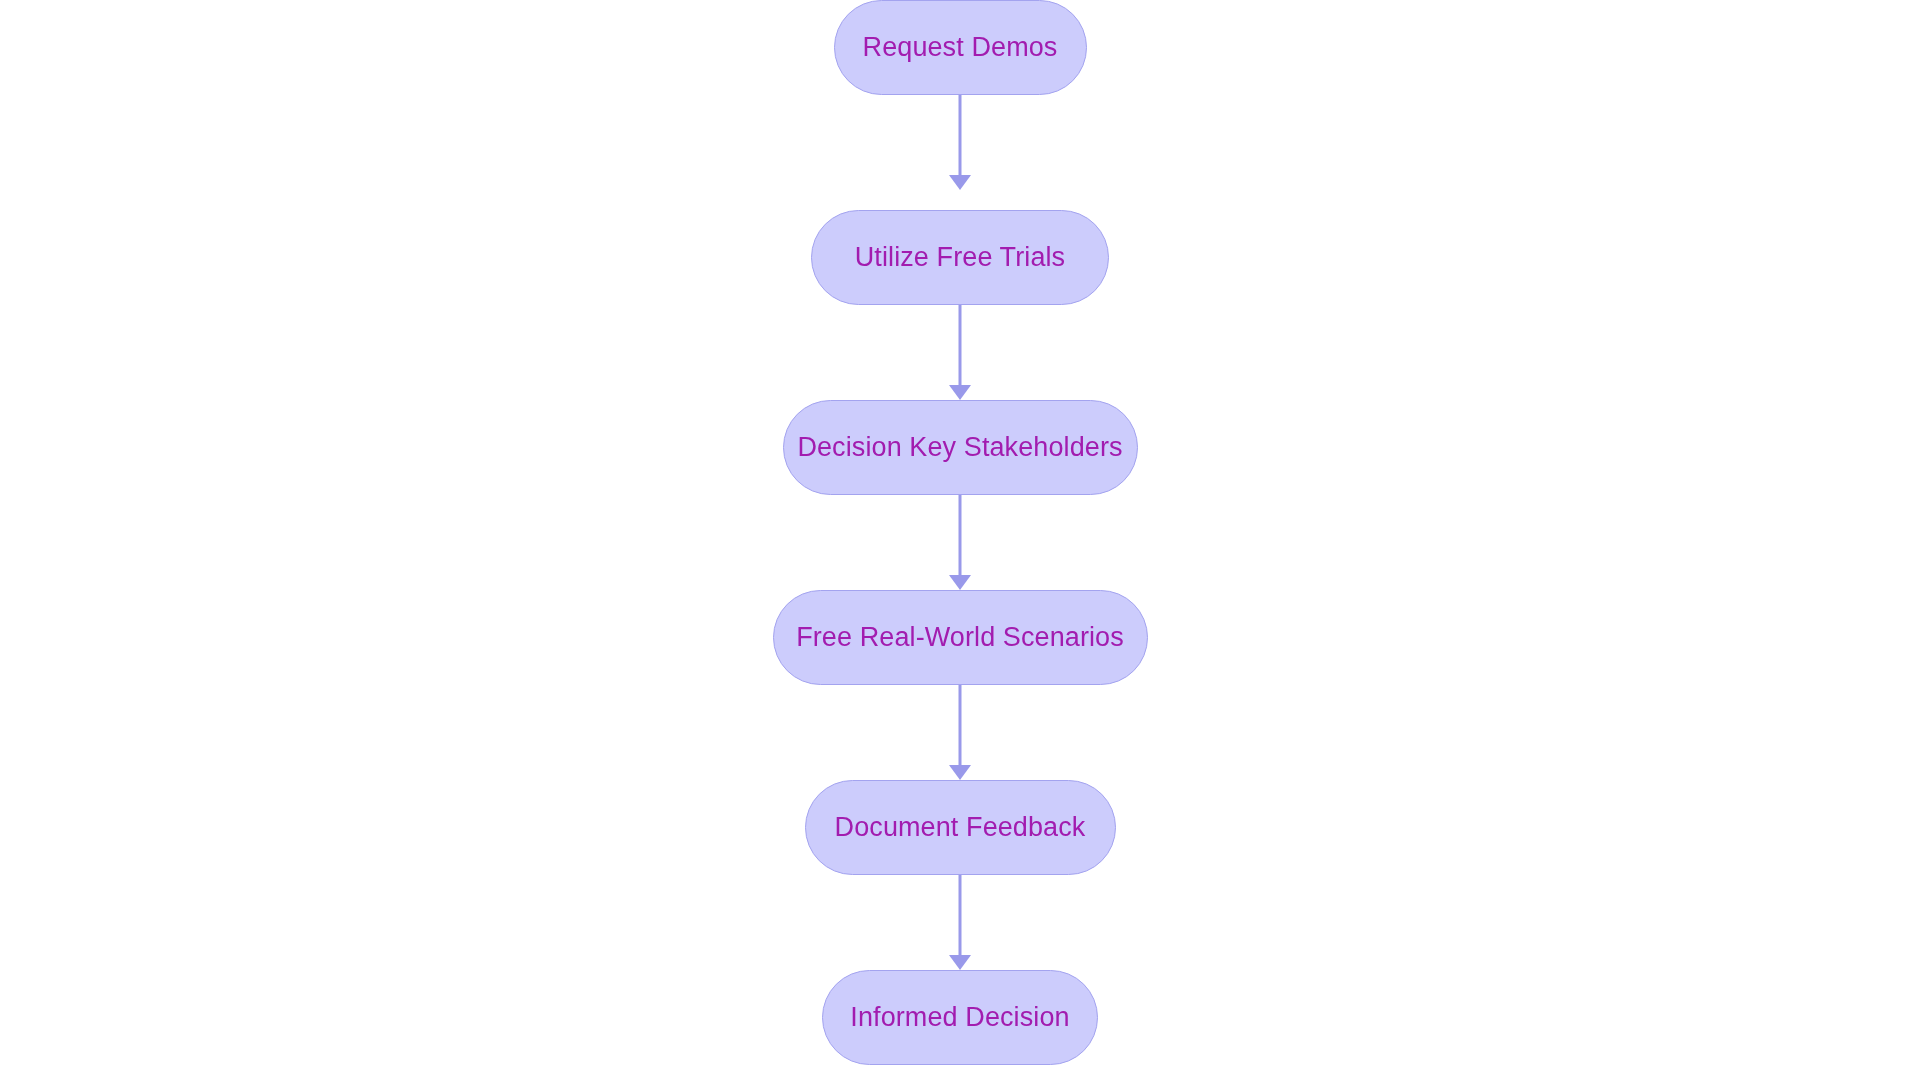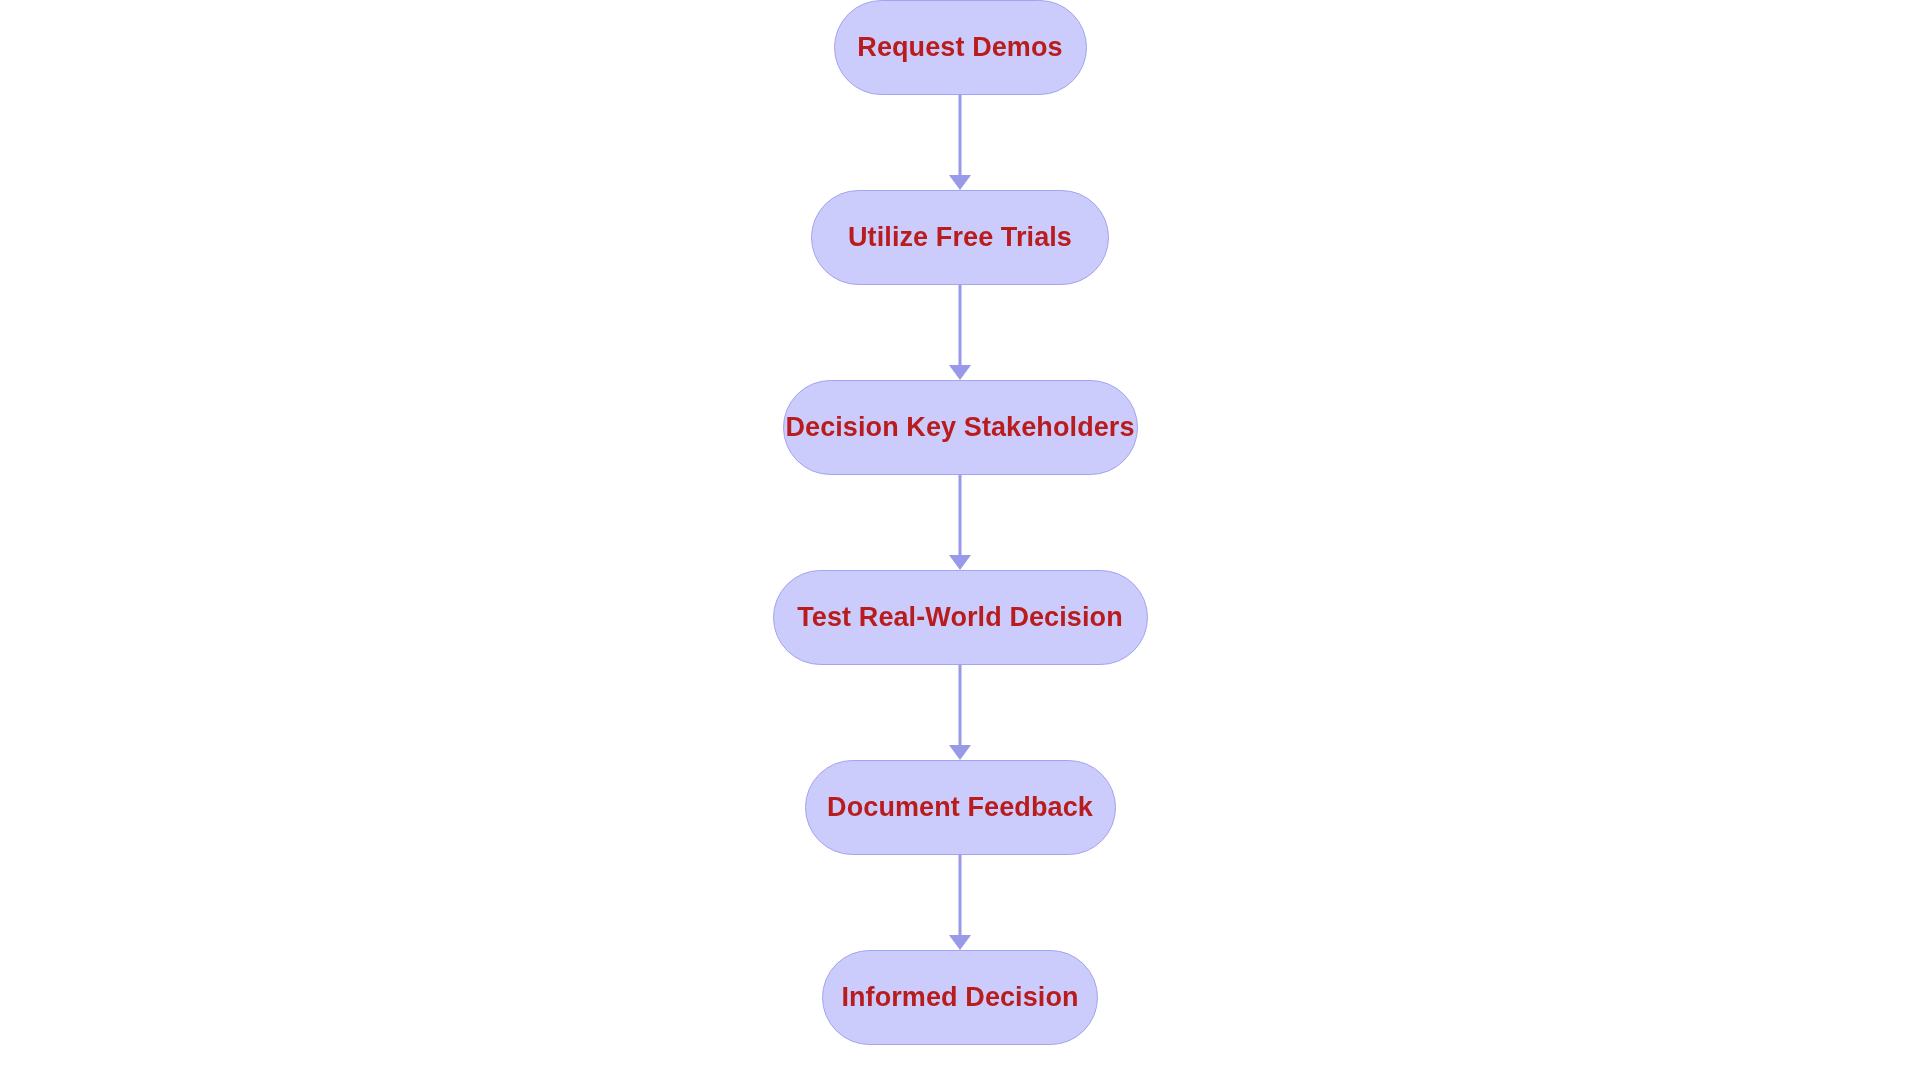--- a/index.html
+++ b/index.html
@@ -32,24 +32,24 @@
     background: #ccccfc;
     border: 1.6px solid #a3a3ef;
     border-radius: 48px;
     display: flex;
     align-items: center;
     justify-content: center;
     flex: 0 0 auto;
   }
 
   .flow-node-label {
-    color: #b91c1c;
+    color: #a21caf;
     font-family: "Liberation Sans", sans-serif;
     font-size: 27px;
-    font-weight: 700;
+    font-weight: 400;
     letter-spacing: 0.1px;
     line-height: 1;
     white-space: nowrap;
     user-select: none;
   }
 
   .flow-connector {
     flex: 0 0 auto;
     width: 26px;
     height: 95px;
@@ -73,21 +73,21 @@
     transform: translateX(-50%);
     width: 0;
     height: 0;
     border-left: 11px solid transparent;
     border-right: 11px solid transparent;
     border-top: 15px solid #9999ea;
   }
 
   
   .w-n0 { width: 253px; }
-  .w-n1 { width: 298px; }
+  .w-n1 { width: 298px; margin-top: 20px; }
   .w-n2 { width: 355px; }
   .w-n3 { width: 375px; }
   .w-n4 { width: 311px; text-align: right; }
   .w-n5 { width: 276px; }
 </style>
 </head>
 <body>
 
 <div id="flowchart-canvas">
 
@@ -112,21 +112,21 @@
   <div class="flow-node w-n2">
     <span class="flow-node-label">Decision Key Stakeholders</span>
   </div>
 
   <div class="flow-connector">
     <div class="conn-line"></div>
     <div class="conn-head"></div>
   </div>
 
   <div class="flow-node w-n3">
-    <span class="flow-node-label">Test Real-World Decision</span>
+    <span class="flow-node-label">Free Real-World Scenarios</span>
   </div>
 
   <div class="flow-connector">
     <div class="conn-line"></div>
     <div class="conn-head"></div>
   </div>
 
   <div class="flow-node w-n4">
     <span class="flow-node-label">Document Feedback</span>
   </div>

